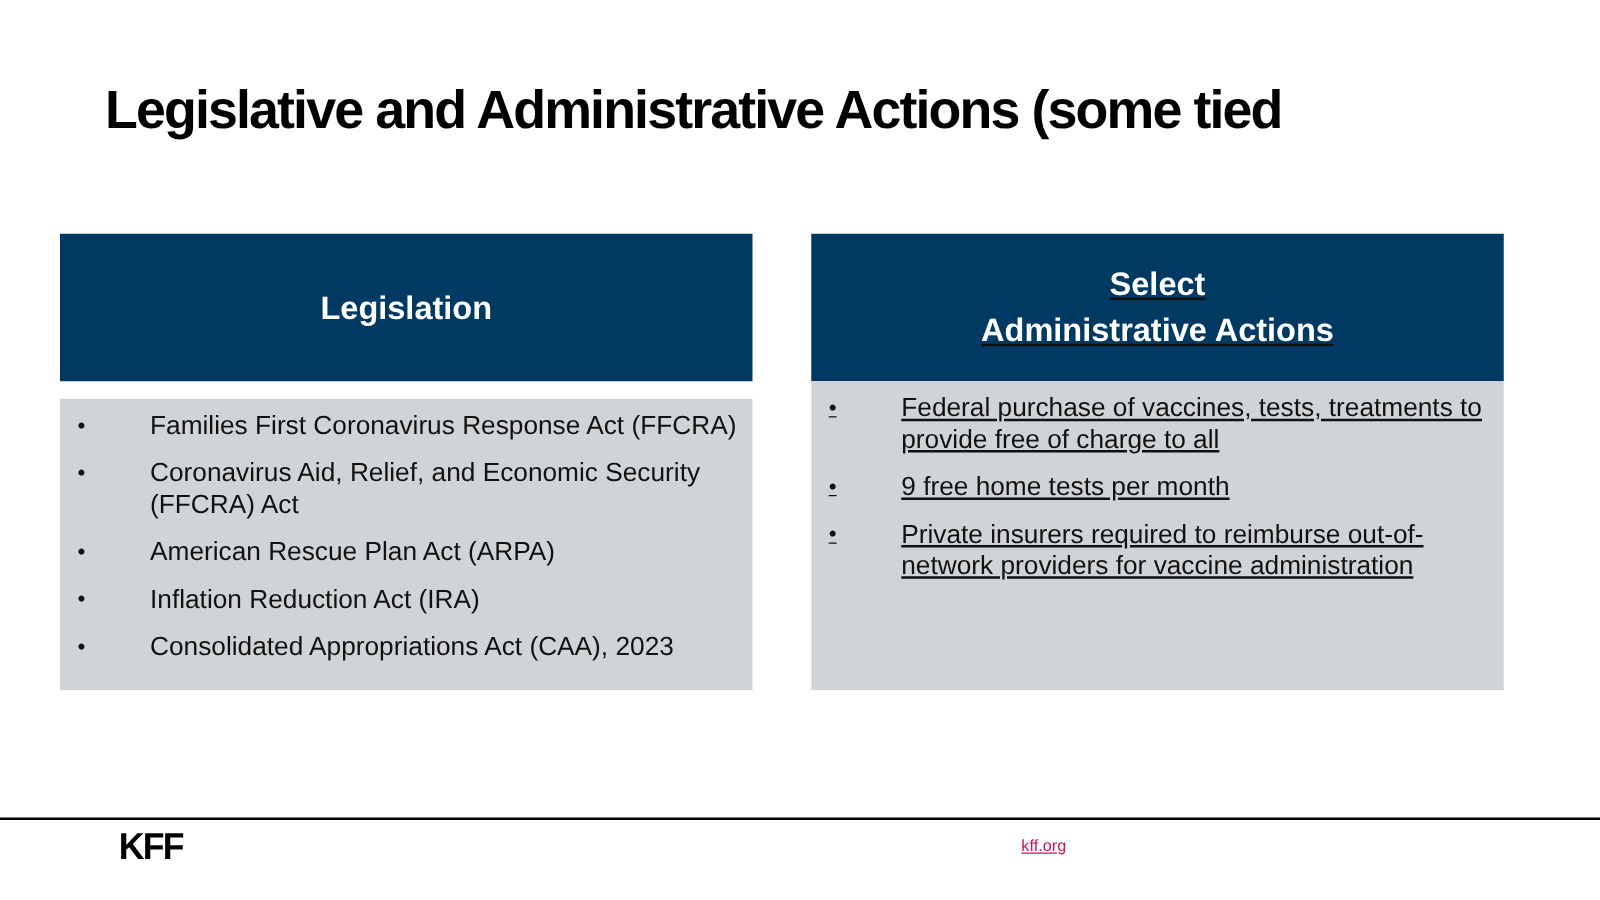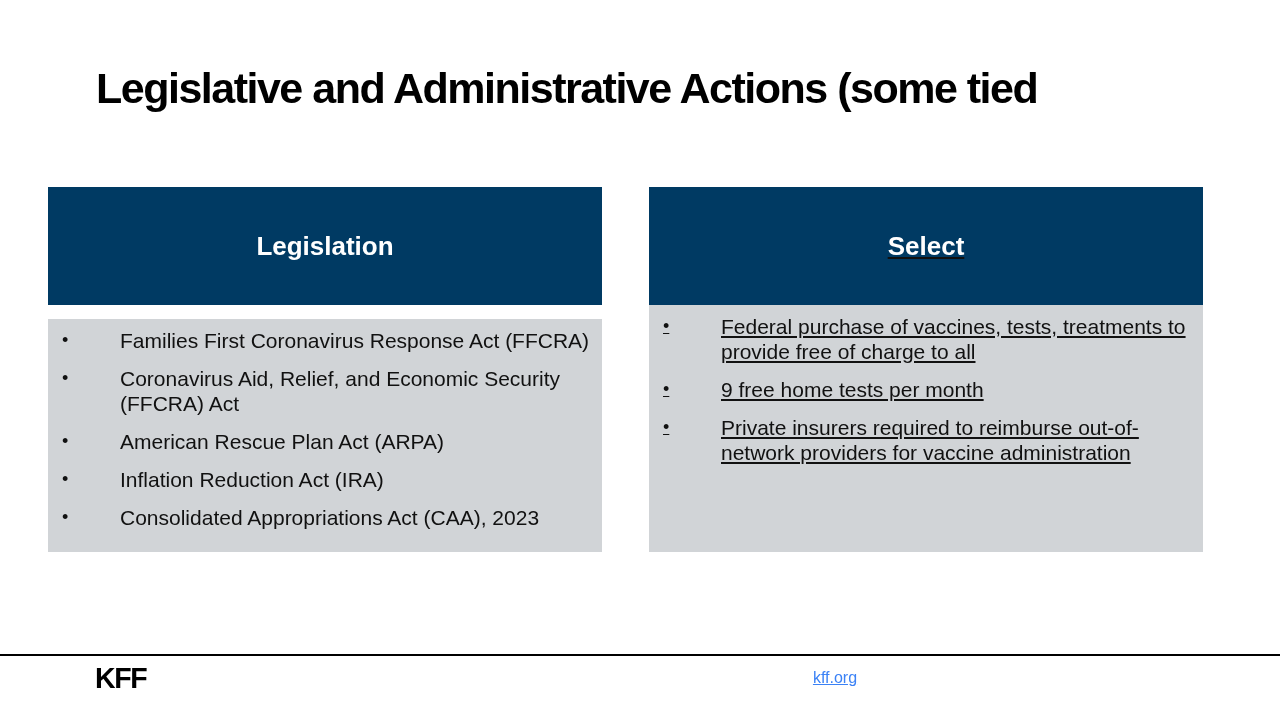--- a/index.html
+++ b/index.html
@@ -14,21 +14,21 @@
   .slide{
     position:relative;
     width:1280px;height:720px;
     background:#ffffff;
     overflow:hidden;
     font-family:"Liberation Sans", sans-serif;
     color:var(--text);
   }
   .title{
     position:absolute;
-    left:96px;top:62px;width:1104px;
+    left:84px;top:62px;width:1104px;
     font-size:43px;line-height:52px;
     font-weight:bold;letter-spacing:-1.5px;
     color:#000000;
   }
   .title .title-line{display:block;}
   .col{
     position:absolute;top:187px;width:554px;height:365px;
     display:flex;flex-direction:column;
   }
   .col-left{left:48px;gap:14px;}
@@ -65,21 +65,21 @@
   }
   .kff-logo{
     position:absolute;left:95px;top:661px;
     font-size:30px;font-weight:bold;letter-spacing:-1.5px;
     transform:scaleX(0.95);transform-origin:left center;
     color:#000000;
   }
   .footer-site{
     position:absolute;left:835px;top:669px;
     transform:translateX(-50%);
-    font-size:16px;color:#3b82f6;text-decoration:underline;
+    font-size:13px;color:#be185d;text-decoration:underline;
   }
 </style>
 </head>
 <body>
 
 <div class="slide">
 
   <h1 class="title">
     <span class="title-line">Legislative and Administrative Actions (some tied</span>
   </h1>
@@ -108,20 +108,21 @@
       <div class="item">
         <span class="bullet">•</span>
         <span class="item-text">Consolidated Appropriations Act (CAA), 2023</span>
       </div>
     </div>
   </section>
 
   <section class="col col-right">
     <header class="col-header">
       <span>Select</span>
+      <span>Administrative Actions</span>
     </header>
     <div class="col-body">
       <div class="item">
         <span class="bullet">•</span>
         <span class="item-text">Federal purchase of vaccines, tests, treatments to provide free of charge to all</span>
       </div>
       <div class="item">
         <span class="bullet">•</span>
         <span class="item-text">9 free home tests per month</span>
       </div>

